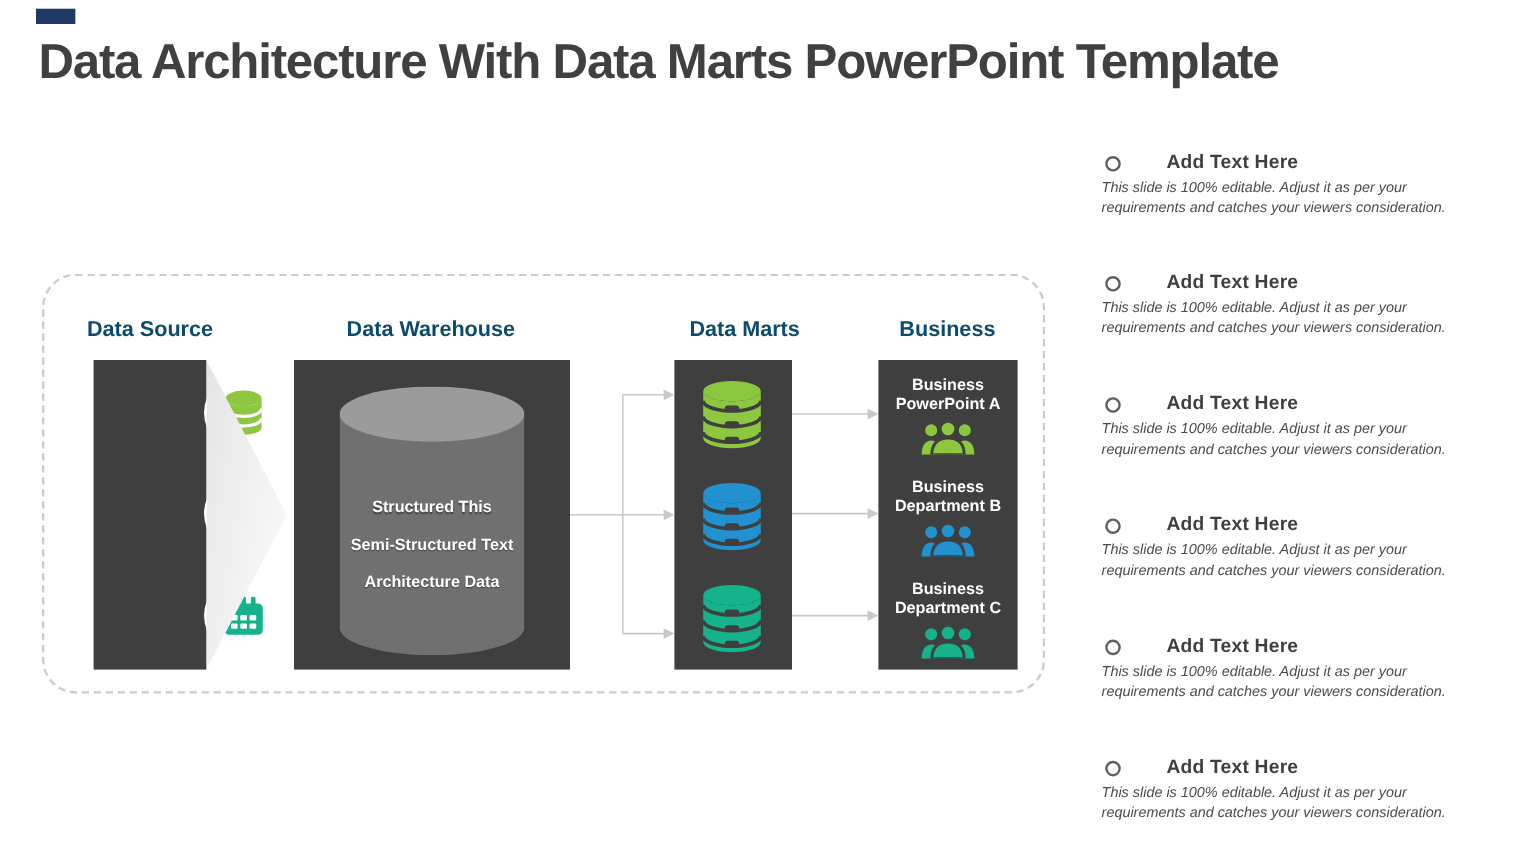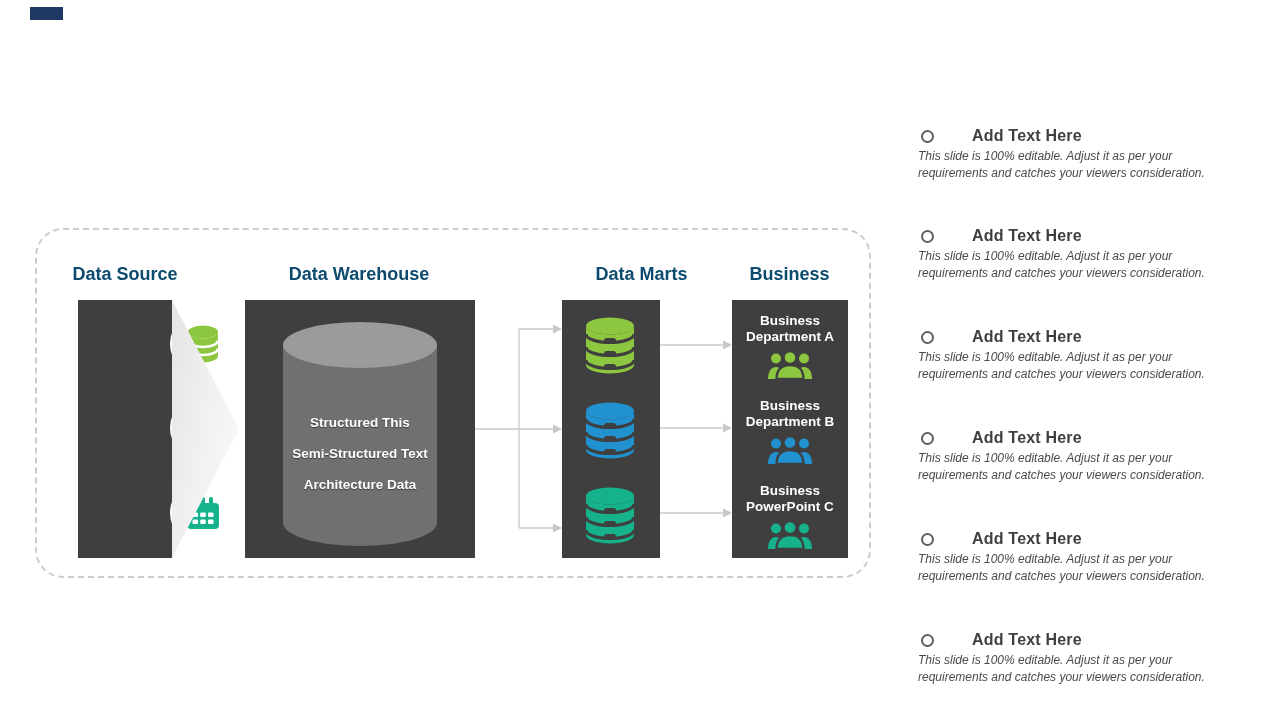--- a/index.html
+++ b/index.html
@@ -62,26 +62,27 @@
 </style>
 </head>
 <body>
 
 <div class="slide">
 
   <svg class="abs" style="left:30px;top:7px;" width="33" height="13">
     <rect x="0" y="0" width="33" height="13" fill="#203864"></rect>
   </svg>
 
+  <div class="abs title">Data Architecture With Data Marts PowerPoint Template</div>
 
   <div class="abs dashed-frame"></div>
 
   <div class="abs col-hdr" style="left:55px;width:140px;">Data Source</div>
   <div class="abs col-hdr" style="left:259px;width:200px;">Data Warehouse</div>
-  <div class="abs col-hdr" style="left:572px;width:139px;">Data Marts</div>
+  <div class="abs col-hdr" style="left:551px;width:139px;">Data Marts</div>
   <div class="abs col-hdr" style="left:726px;width:127px;">Business</div>
 
   <div class="abs panel" style="left:78px;width:94px;">
     <div class="abs src-circle" style="top:11px;">
       <svg width="36" height="38" viewBox="0 0 36 38">
         <g fill="#8DC63F">
           <ellipse cx="18" cy="7" rx="15" ry="6.5"></ellipse>
           <path d="M3 7 v24 a15 6.5 0 0 0 30 0 V7 a15 6.5 0 0 1 -30 0 z"></path>
         </g>
         <path d="M3 15.5 a15 6.5 0 0 0 30 0" fill="none" stroke="#ffffff" stroke-width="2.6"></path>
@@ -167,21 +168,21 @@
     <path d="M2 43 a24 8.5 0 0 0 48 0" fill="none" stroke-width="3" stroke="#3F3F3F"></path>
     <rect x="20" y="21" width="12" height="5" rx="2.5" fill="#3F3F3F"></rect>
     <rect x="20" y="34" width="12" height="5" rx="2.5" fill="#3F3F3F"></rect>
     <rect x="20" y="47" width="12" height="5" rx="2.5" fill="#3F3F3F"></rect>
   </svg>
 
   <div class="abs panel" style="left:732px;width:116px;"></div>
 
   <div class="abs dept" style="top:313px;">
     <div class="dept-line">Business</div>
-    <div class="dept-line">Department A</div>
+    <div class="dept-line">PowerPoint A</div>
     <svg width="46" height="28" viewBox="0 0 46 28">
       <g fill="#8DC63F">
         <circle cx="9" cy="7.5" r="5"></circle>
         <path d="M1 28 c0-8 3.5-12 8-12 s8 4 8 12 z"></path>
         <circle cx="37" cy="7.5" r="5"></circle>
         <path d="M29 28 c0-8 3.5-12 8-12 s8 4 8 12 z"></path>
         <circle cx="23" cy="6.5" r="6.5" stroke-width="2.4" stroke="#3F3F3F"></circle>
         <path d="M9.5 28 c0-9.5 5.5-14 13.5-14 s13.5 4.5 13.5 14 z" stroke-width="2.4" stroke="#3F3F3F"></path>
       </g>
     </svg>
@@ -197,21 +198,21 @@
         <circle cx="37" cy="7.5" r="5"></circle>
         <path d="M29 28 c0-8 3.5-12 8-12 s8 4 8 12 z"></path>
         <circle cx="23" cy="6.5" r="6.5" stroke-width="2.4" stroke="#3F3F3F"></circle>
         <path d="M9.5 28 c0-9.5 5.5-14 13.5-14 s13.5 4.5 13.5 14 z" stroke-width="2.4" stroke="#3F3F3F"></path>
       </g>
     </svg>
   </div>
 
   <div class="abs dept" style="top:483px;">
     <div class="dept-line">Business</div>
-    <div class="dept-line">PowerPoint C</div>
+    <div class="dept-line">Department C</div>
     <svg width="46" height="28" viewBox="0 0 46 28">
       <g fill="#15B28C">
         <circle cx="9" cy="7.5" r="5"></circle>
         <path d="M1 28 c0-8 3.5-12 8-12 s8 4 8 12 z"></path>
         <circle cx="37" cy="7.5" r="5"></circle>
         <path d="M29 28 c0-8 3.5-12 8-12 s8 4 8 12 z"></path>
         <circle cx="23" cy="6.5" r="6.5" stroke-width="2.4" stroke="#3F3F3F"></circle>
         <path d="M9.5 28 c0-9.5 5.5-14 13.5-14 s13.5 4.5 13.5 14 z" stroke-width="2.4" stroke="#3F3F3F"></path>
       </g>
     </svg>

